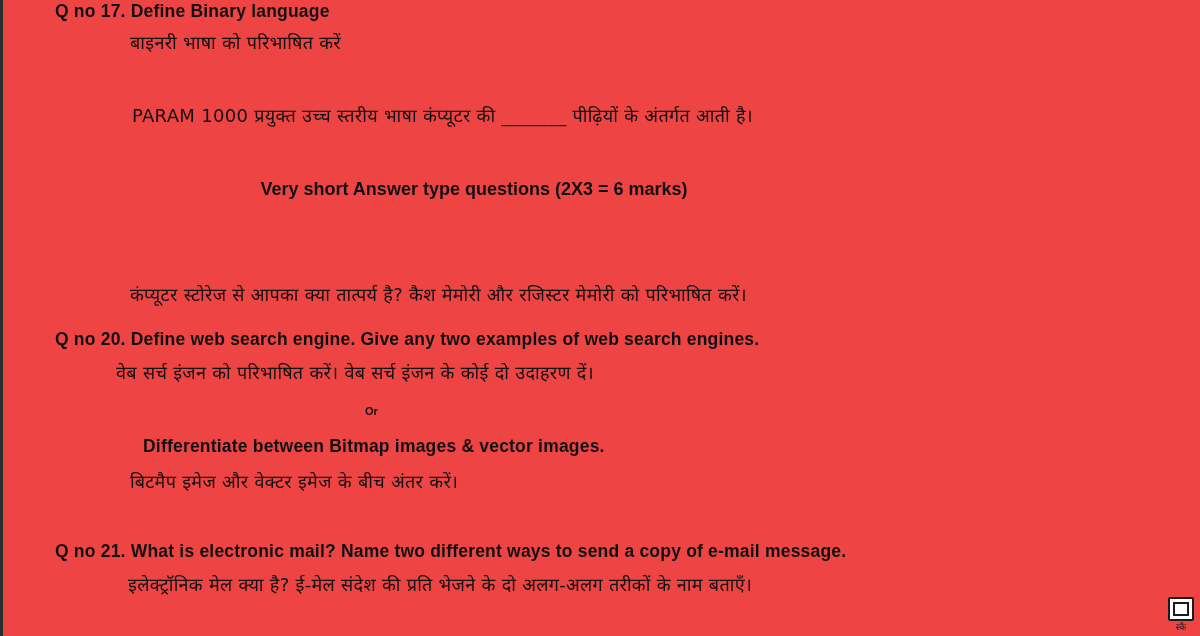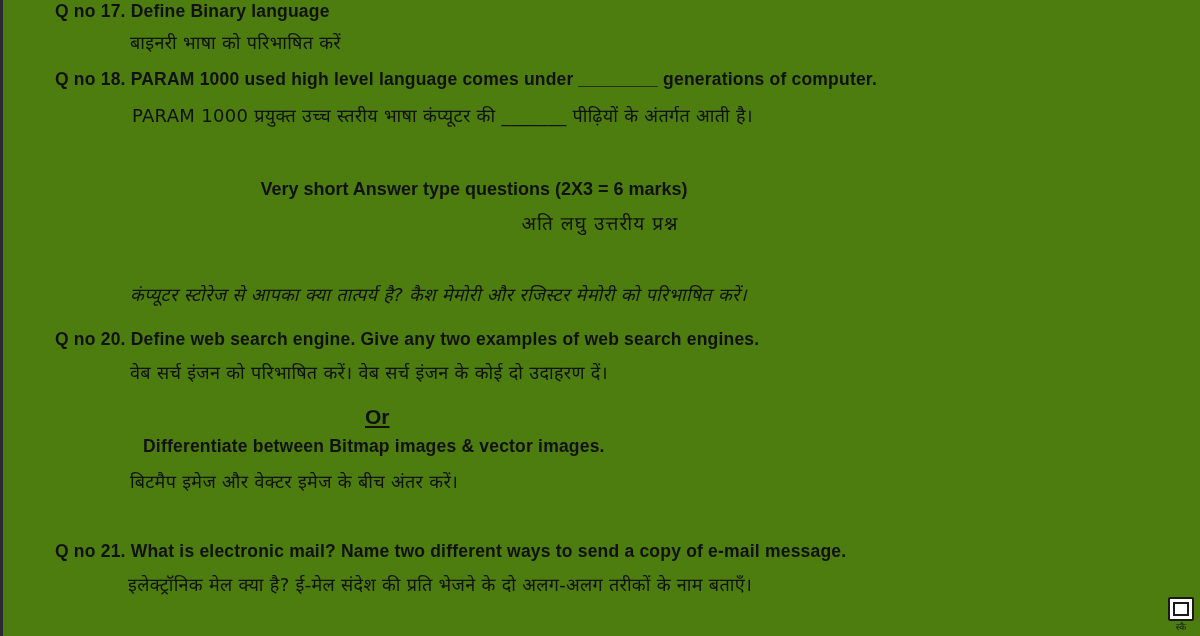--- a/index.html
+++ b/index.html
@@ -12,21 +12,21 @@
     height: 636px;
     position: relative;
     overflow: hidden;
     font-family: "Liberation Sans", sans-serif;
     color: #111111;
   }
   .page {
     position: relative;
     width: 1200px;
     height: 636px;
-    background: #4d7c0f;
+    background: #ef4444;
   }
   .left-rule {
     position: absolute;
     left: 0px;
     top: 0px;
     width: 3px;
     height: 636px;
     background: #2b2b2b;
   }
   .line {
@@ -58,23 +58,22 @@
   }
   .heading-hi {
     font-family: "DejaVu Sans", sans-serif;
     font-size: 19px;
     color: #111111;
     letter-spacing: 1px;
   }
   .or-label {
     font-family: "Liberation Sans", sans-serif;
     font-weight: bold;
-    font-size: 21px;
+    font-size: 11px;
     color: #111111;
-    text-decoration: underline;
   }
   .watermark {
     position: absolute;
     right: 6px;
     bottom: 4px;
     width: 26px;
     height: 44px;
     display: flex;
     flex-direction: column;
     align-items: center;
@@ -109,34 +108,32 @@
 <body>
 
 <div class="page">
 
   <div class="left-rule"></div>
 
   <div class="line en" style="left:55px; top:2px;">Q no 17. Define Binary language</div>
 
   <div class="line hi" style="left:130px; top:33px;">बाइनरी भाषा को परिभाषित करें</div>
 
-  <div class="line en" style="left:55px; top:70px;">Q no 18. PARAM 1000 used high level language comes under ________ generations of computer.</div>
 
   <div class="line hi" style="left:132px; top:106px;">PARAM 1000 प्रयुक्त उच्च स्तरीय भाषा कंप्यूटर की _______ पीढ़ियों के अंतर्गत आती है।</div>
 
   <div class="line heading-en center" style="left:0px; top:180px; width:948px;">Very short Answer type questions (2X3 = 6 marks)</div>
 
-  <div class="line heading-hi center" style="left:0px; top:213px; width:1200px;">अति लघु उत्तरीय प्रश्न</div>
 
 
-  <div class="line hi" style="left:130px; top:285px;font-style:italic;">कंप्यूटर स्टोरेज से आपका क्या तात्पर्य है? कैश मेमोरी और रजिस्टर मेमोरी को परिभाषित करें।</div>
+  <div class="line hi" style="left:130px; top:285px;">कंप्यूटर स्टोरेज से आपका क्या तात्पर्य है? कैश मेमोरी और रजिस्टर मेमोरी को परिभाषित करें।</div>
 
   <div class="line en" style="left:55px; top:330px;">Q no 20. Define web search engine. Give any two examples of web search engines.</div>
 
-  <div class="line hi" style="left:130px; top:363px;">वेब सर्च इंजन को परिभाषित करें। वेब सर्च इंजन के कोई दो उदाहरण दें।</div>
+  <div class="line hi" style="left:116px; top:363px;">वेब सर्च इंजन को परिभाषित करें। वेब सर्च इंजन के कोई दो उदाहरण दें।</div>
 
   <div class="line or-label" style="left:365px; top:405px;">Or</div>
 
   <div class="line hi" style="left:130px; top:472px;">बिटमैप इमेज और वेक्टर इमेज के बीच अंतर करें।</div>
 
   <div class="line en" style="left:143px; top:437px;">Differentiate between Bitmap images &amp; vector images.</div>
 
   <div class="line en" style="left:55px; top:542px;">Q no 21. What is electronic mail? Name two different ways to send a copy of e-mail message.</div>
 
   <div class="line hi" style="left:128px; top:575px;">इलेक्ट्रॉनिक मेल क्या है? ई-मेल संदेश की प्रति भेजने के दो अलग-अलग तरीकों के नाम बताएँ।</div>

